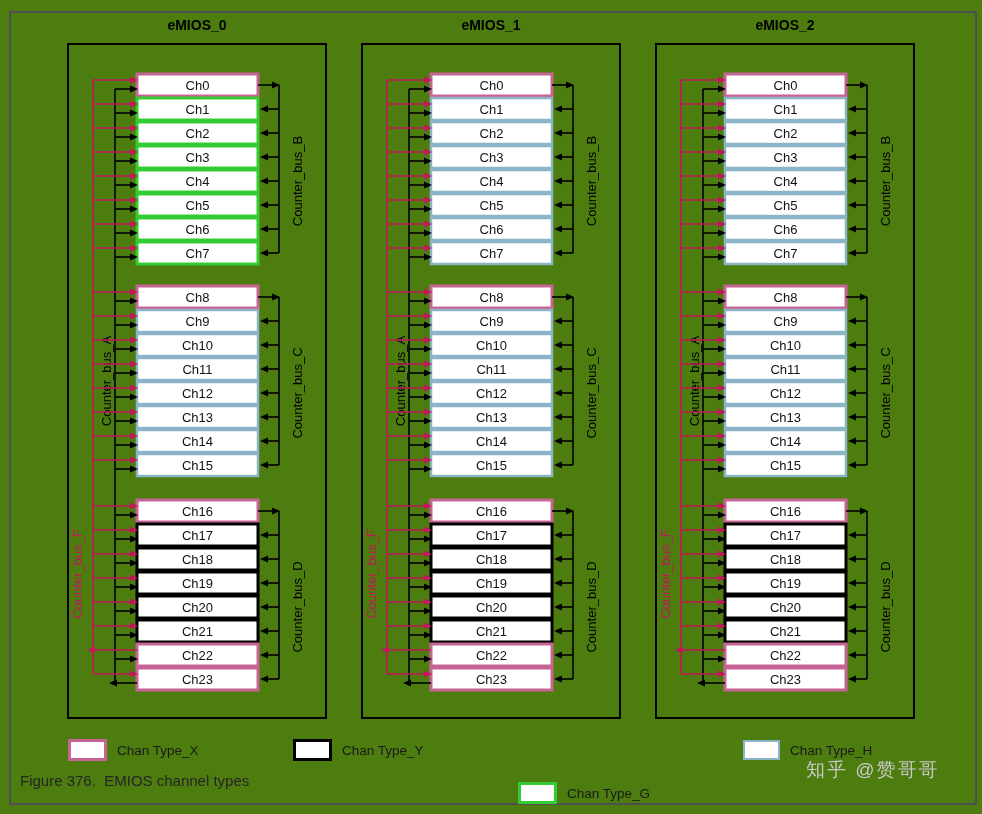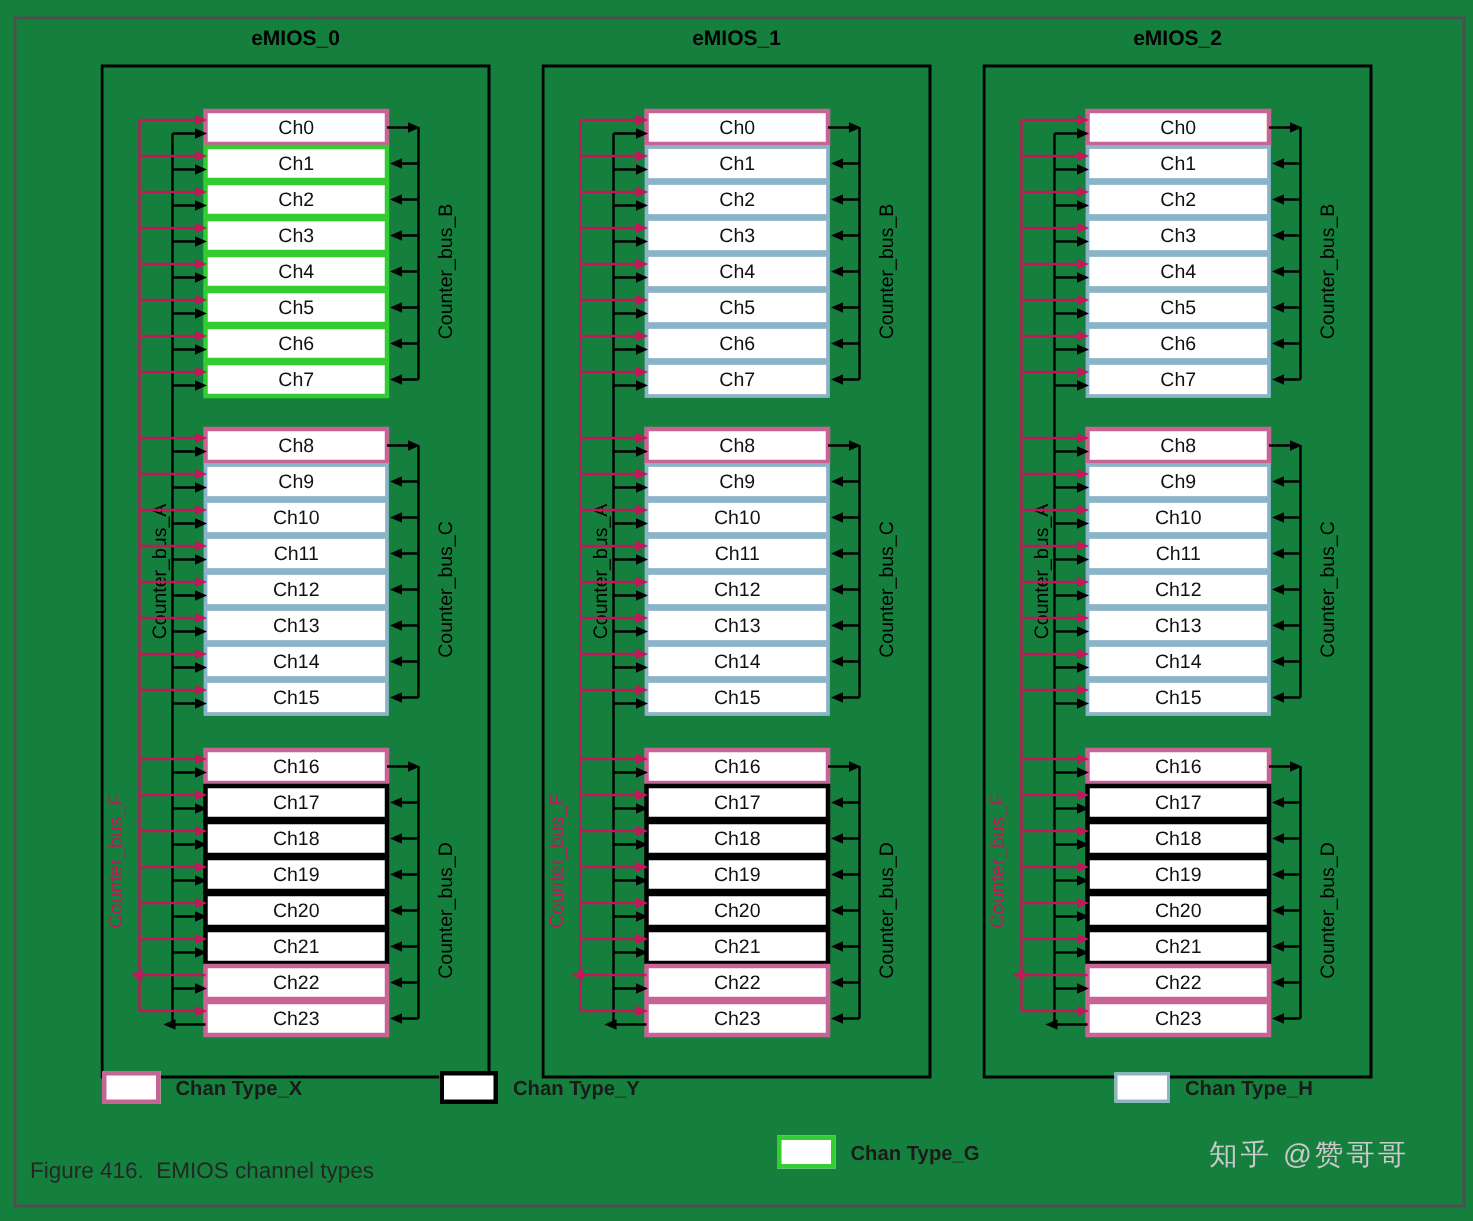--- a/index.html
+++ b/index.html
@@ -1,21 +1,21 @@
 <!DOCTYPE html>
 <html><head>
 <meta charset="utf-8">
 <style>
   html,body{margin:0;padding:0;background:#fff;}
-  .page{position:relative;width:982px;height:814px;background:#15803d;overflow:hidden;
+  .page{position:relative;width:982px;height:814px;background:#4d7c0f;overflow:hidden;
         font-family:"Liberation Sans", sans-serif;}
   .frame{position:absolute;left:9px;top:11px;width:964px;height:790px;border:2px solid #4f4f4f;}
   .block-svg{position:absolute;top:0;}
   svg{font-family:"Liberation Sans", sans-serif;}
-  .legend-item{position:absolute;top:714px;display:flex;align-items:center;height:22px;font-weight:bold;}
+  .legend-item{position:absolute;top:739px;display:flex;align-items:center;height:22px;}
   .legend-box{display:inline-block;width:33px;height:16px;background:#fff;border:3px solid #000;}
   .legend-label{margin-left:10px;font-size:13.5px;color:#1a1a1a;white-space:nowrap;}
   .caption{position:absolute;left:20px;top:772px;font-size:15px;color:#262626;white-space:pre;}
   .watermark{position:absolute;left:770px;top:757px;font-size:19px;color:#c9c9c9;
              letter-spacing:2px;white-space:nowrap;margin-left:36px;}
 </style>
 </head>
 <body>
 
 <div class="page">
@@ -1227,15 +1227,15 @@
       </div>
       <div class="legend-item" style="left: 518px; margin-top: 43px;">
         <span class="legend-box" style="border-color: rgb(51, 204, 51);"></span>
         <span class="legend-label">Chan Type_G</span>
       </div>
       <div class="legend-item" style="left: 743px;">
         <span class="legend-box" style="border-color: rgb(140, 180, 200); border-width: 2.5px;"></span>
         <span class="legend-label">Chan Type_H</span>
       </div>
     </div>
-  <div class="caption">Figure 416.  EMIOS channel types</div>
+  <div class="caption">Figure 376.  EMIOS channel types</div>
   <div class="watermark">知乎 @赞哥哥</div>
 </div>
 
 </body></html>

